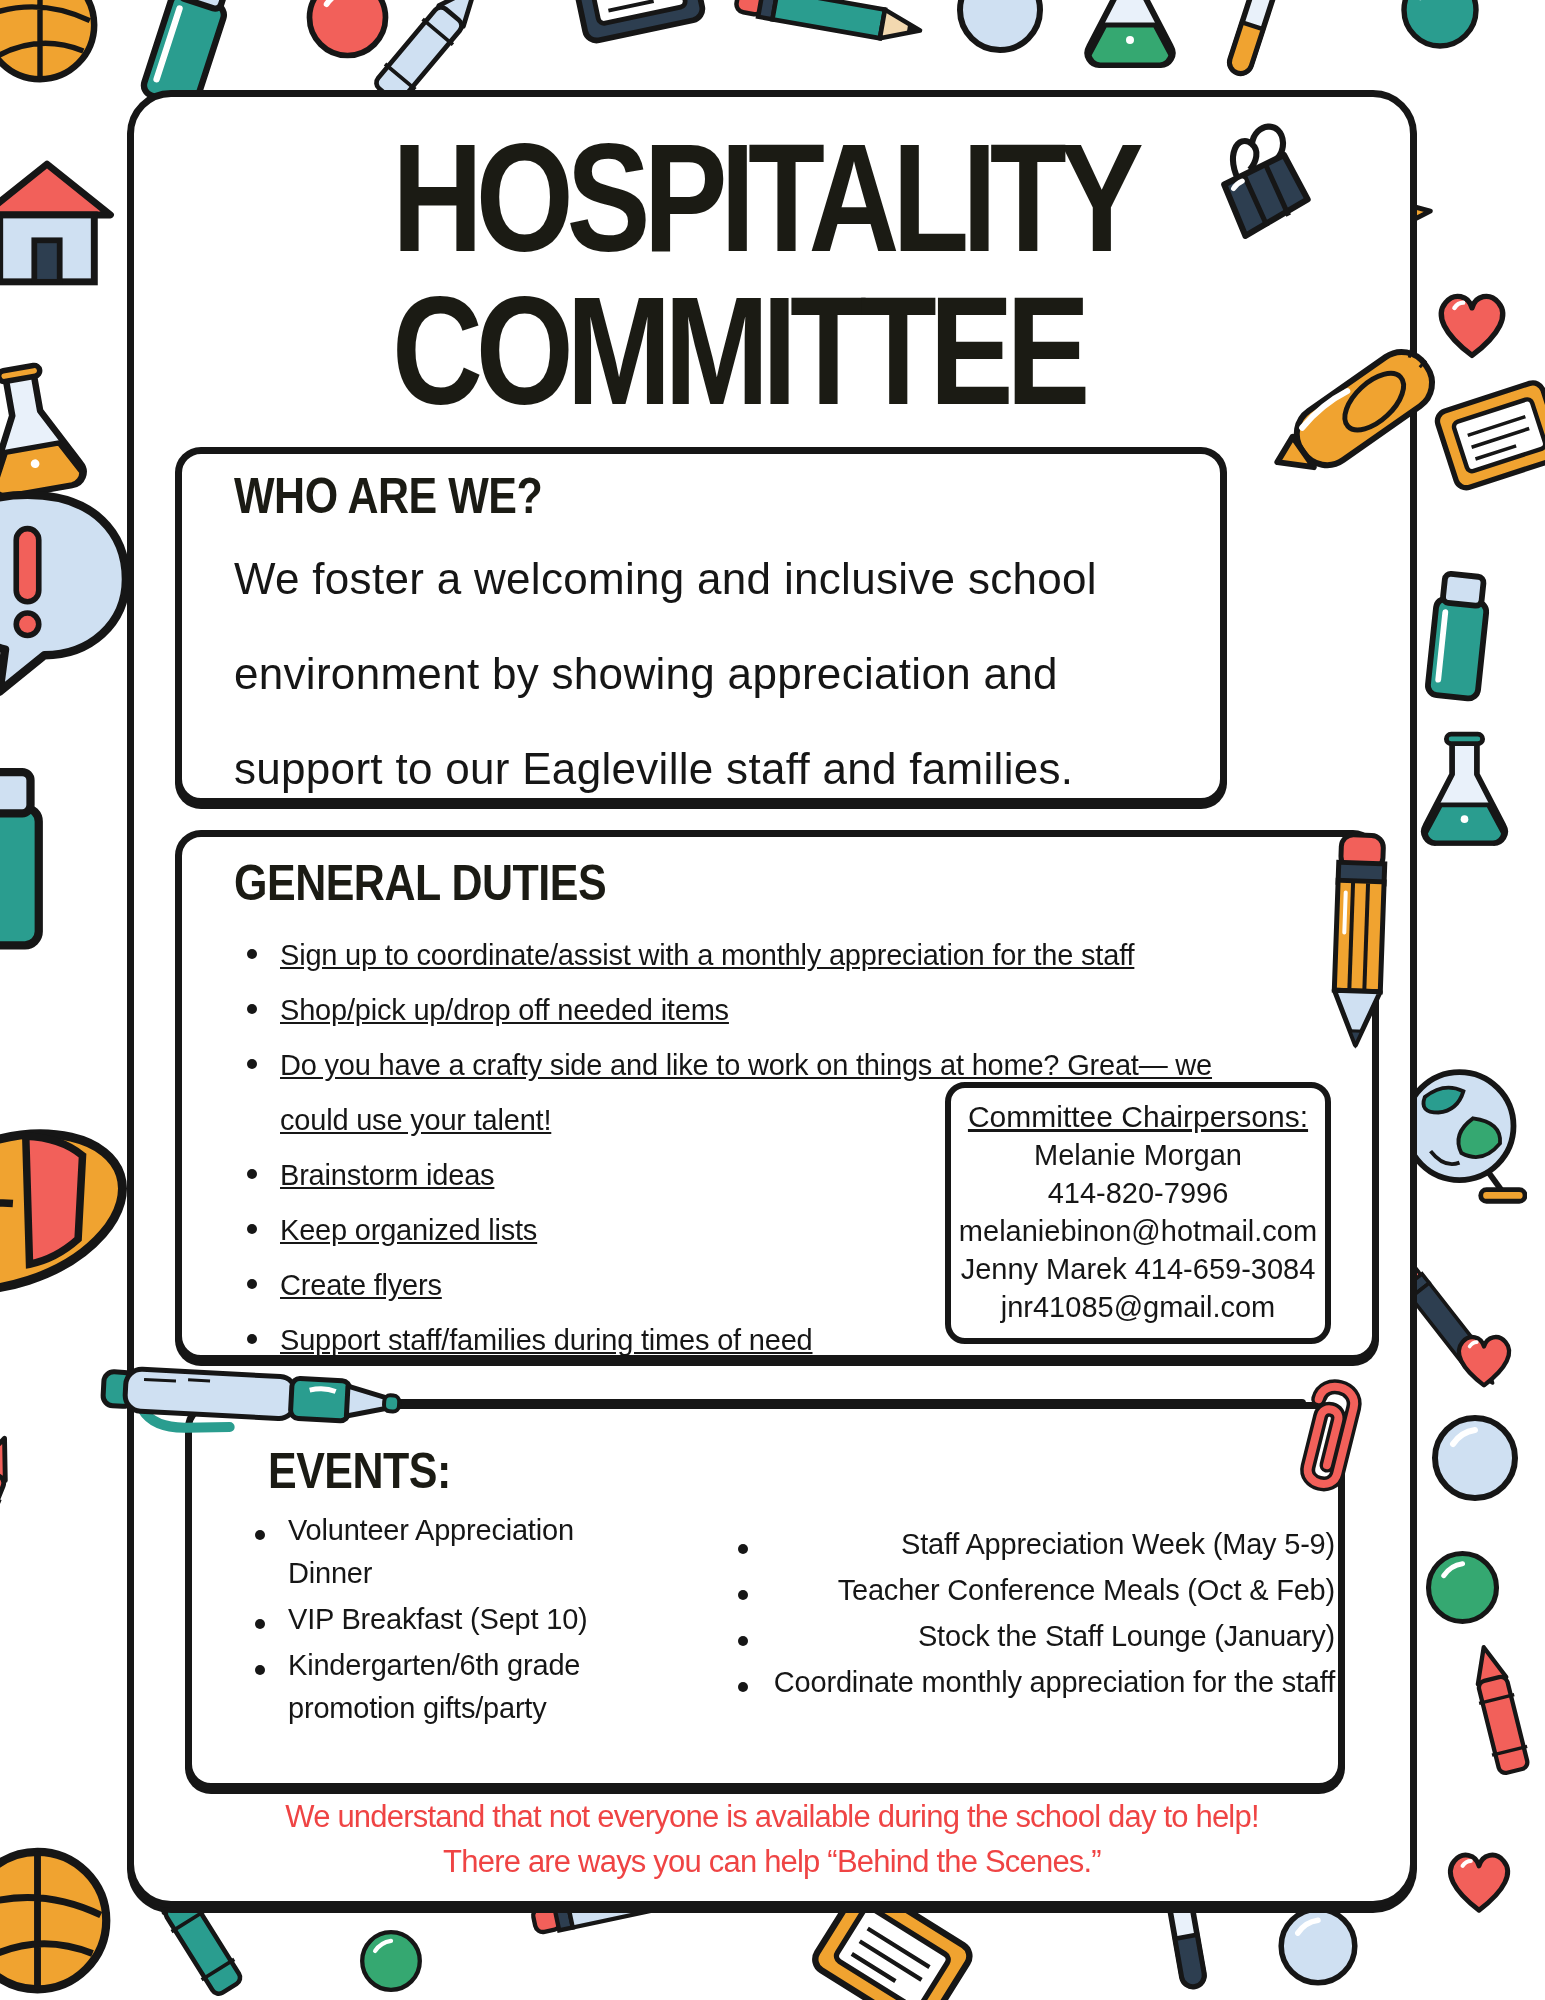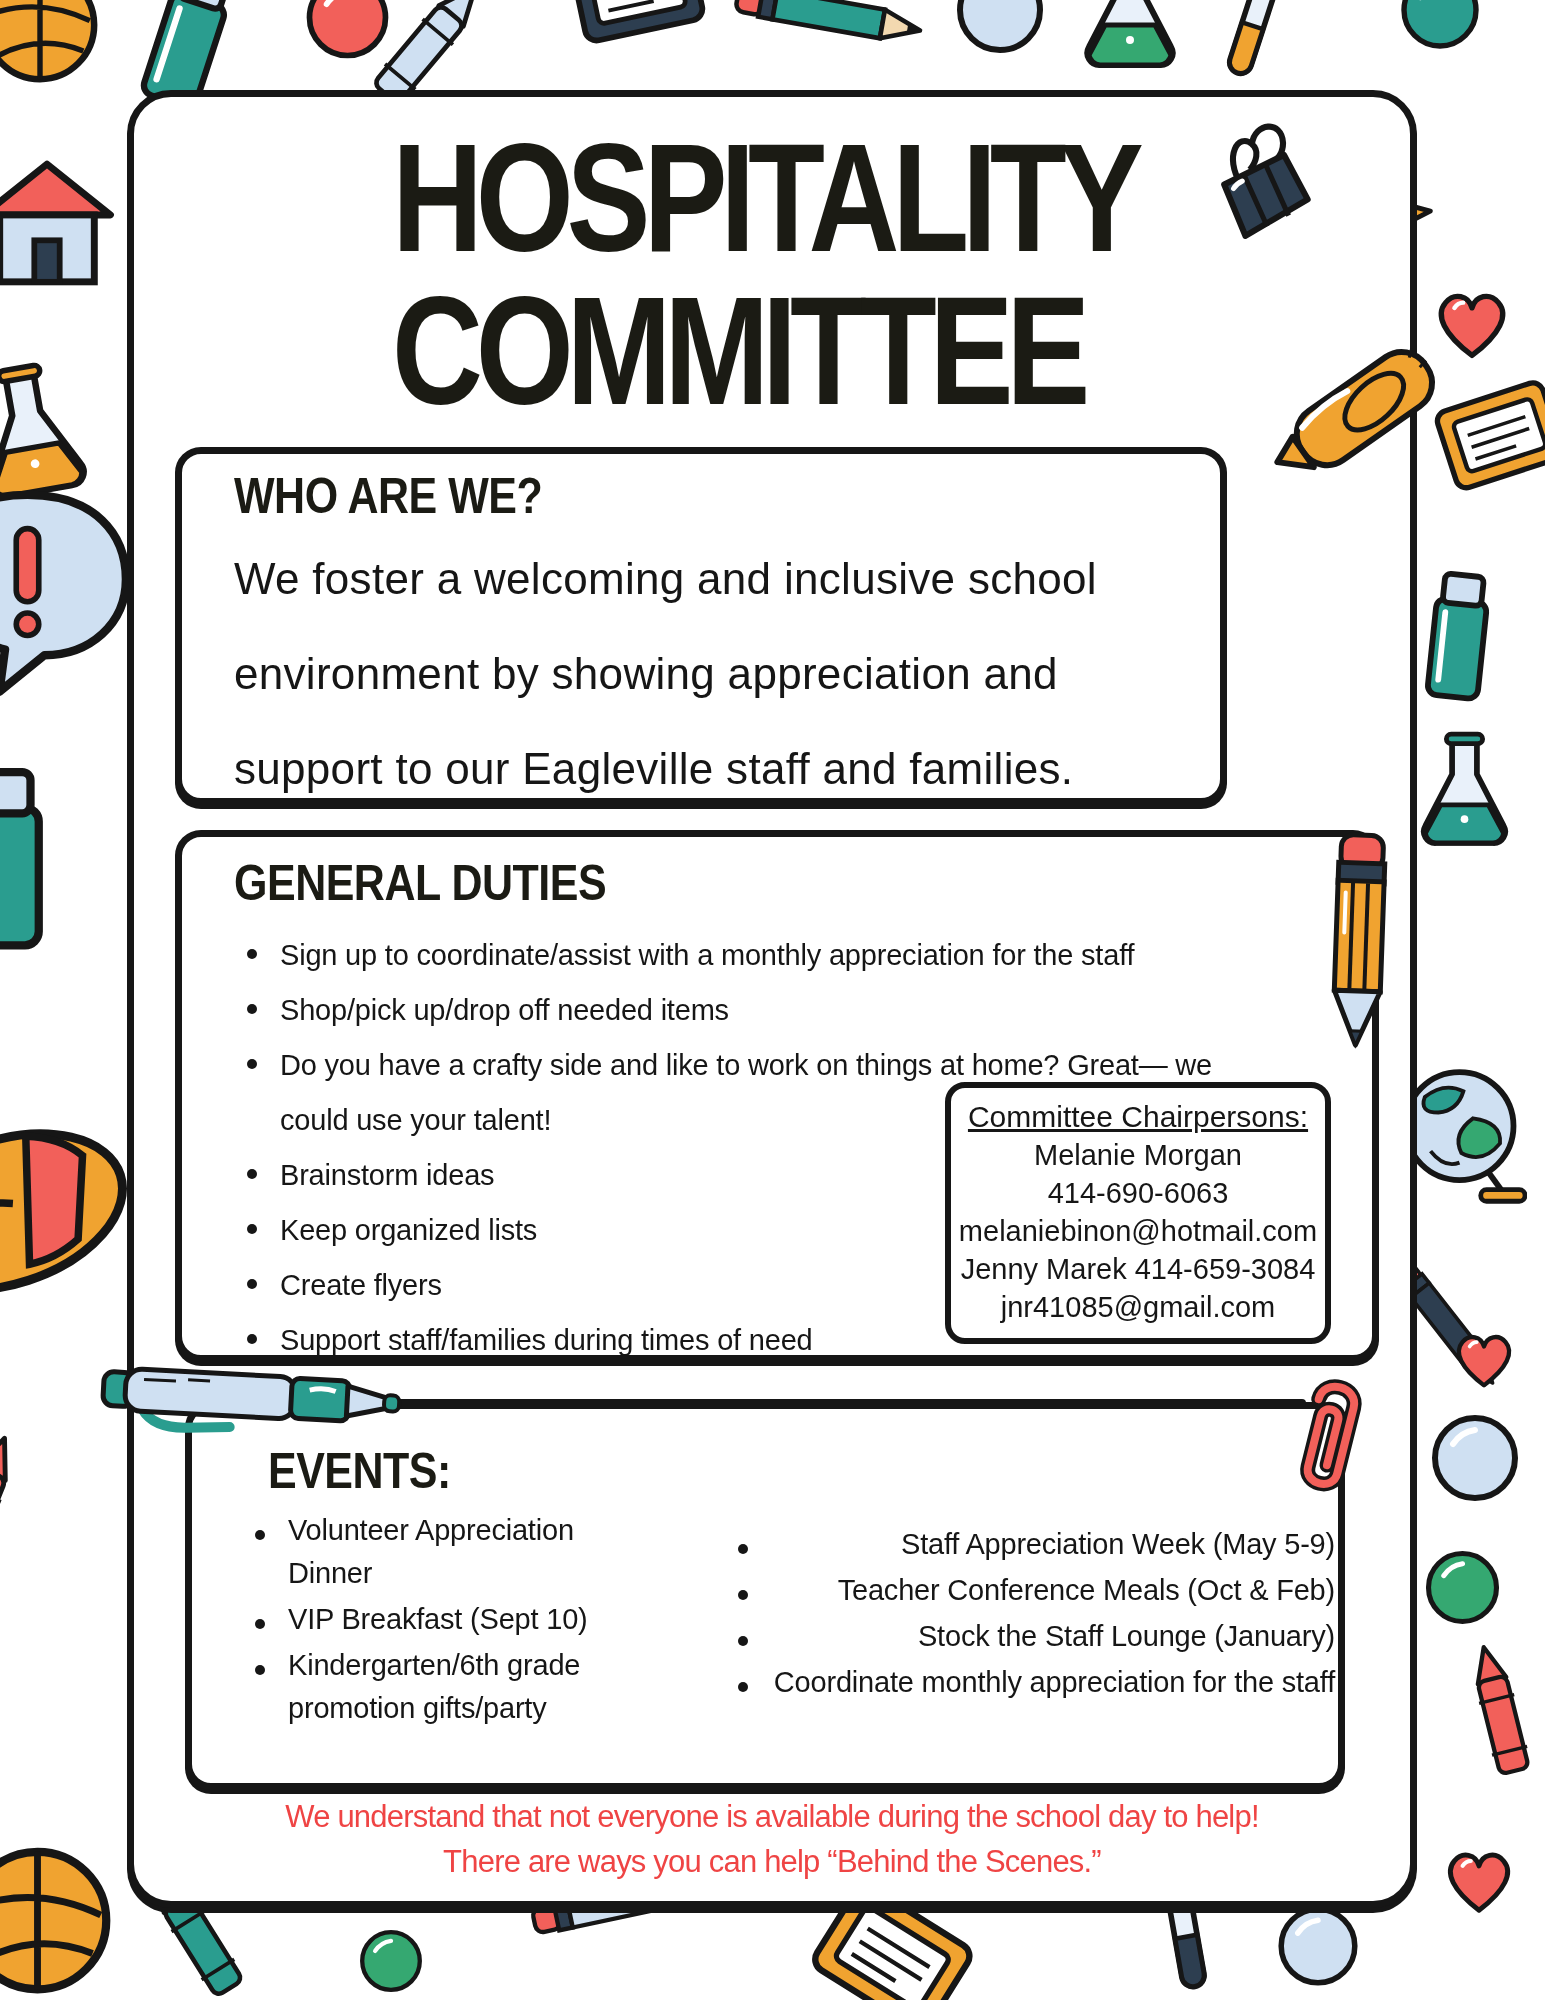--- a/index.html
+++ b/index.html
@@ -33,21 +33,21 @@
   }
   #who-box{left:175px;top:447px;width:1052px;height:358px;padding:14px 0 0 52px;}
   #who-body{margin-top:14px;font-size:44px;line-height:95px;letter-spacing:0.3px;}
   #duties-box{left:175px;top:830px;width:1204px;height:532px;padding:18px 0 0 52px;}
   ul.blist{list-style:none;margin:0;padding:0;}
   ul.blist li{position:relative;padding-left:46px;}
   ul.blist li::before{
     content:"";position:absolute;left:13px;top:0.72em;width:10px;height:10px;
     border-radius:50%;background:#161616;
   }
-  #duties-list{margin-top:24px;width:1040px;font-size:29px;line-height:55px;letter-spacing:-0.2px;}
+  #duties-list{margin-top:24px;width:1040px;font-size:29px;line-height:55px;letter-spacing:-0.2px;text-decoration:underline;}
   #chair-box{
     left:945px;top:1082px;width:386px;height:262px;z-index:3;border-width:6px;
     border-radius:20px;text-align:center;font-size:29px;line-height:38px;
     padding-top:10px;box-shadow:none;
   }
   #chair-box .chair-heading{text-decoration:underline;font-size:30px;}
   #events-box{left:185px;top:1402px;width:1160px;height:388px;padding:34px 0 0 76px;}
   .events-col{position:absolute;font-size:29px;line-height:43px;letter-spacing:-0.2px;}
   .events-col li{margin-bottom:3px;}
   .events-col li::before{top:0.52em;}
@@ -286,21 +286,21 @@
       <li>Keep organized lists</li>
       <li>Create flyers</li>
       <li>Support staff/families during times of need</li>
     </ul>
 </div>
 
 <div class="box" id="chair-box">
   <div class="chair-heading">Committee Chairpersons:</div>
   <div>
       <div>Melanie Morgan</div>
-      <div>414-690-6063</div>
+      <div>414-820-7996</div>
       <div>melaniebinon@hotmail.com</div>
       <div>Jenny Marek 414-659-3084</div>
       <div>jnr41085@gmail.com</div>
     </div>
 </div>
 
 <div id="events-divider"></div>
 
 <div class="box" id="events-box">
   <span class="heading">EVENTS:</span>

